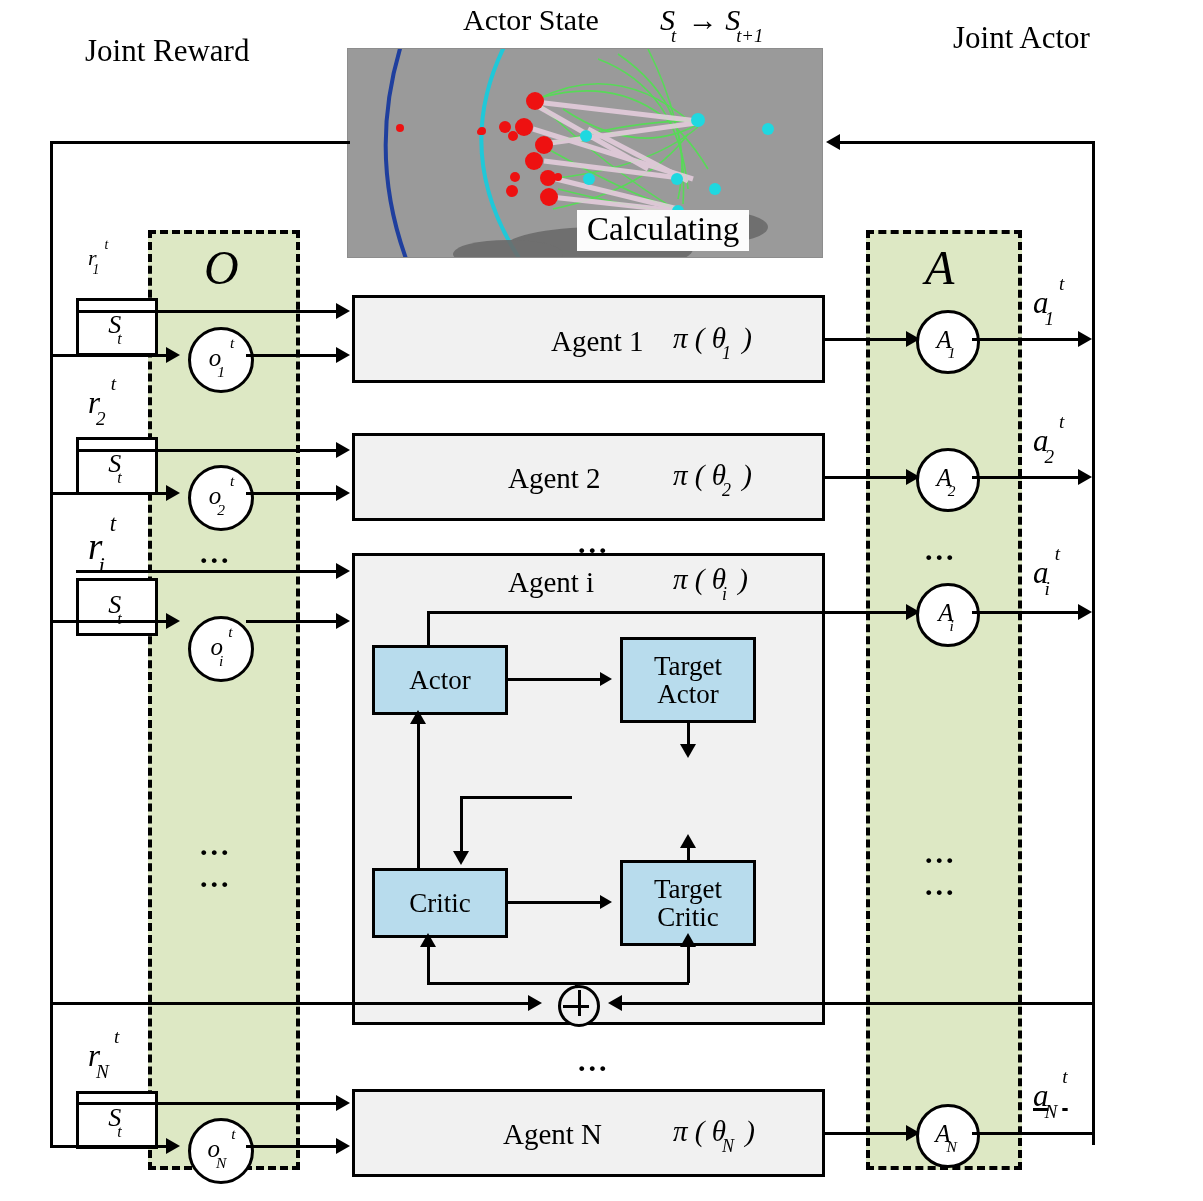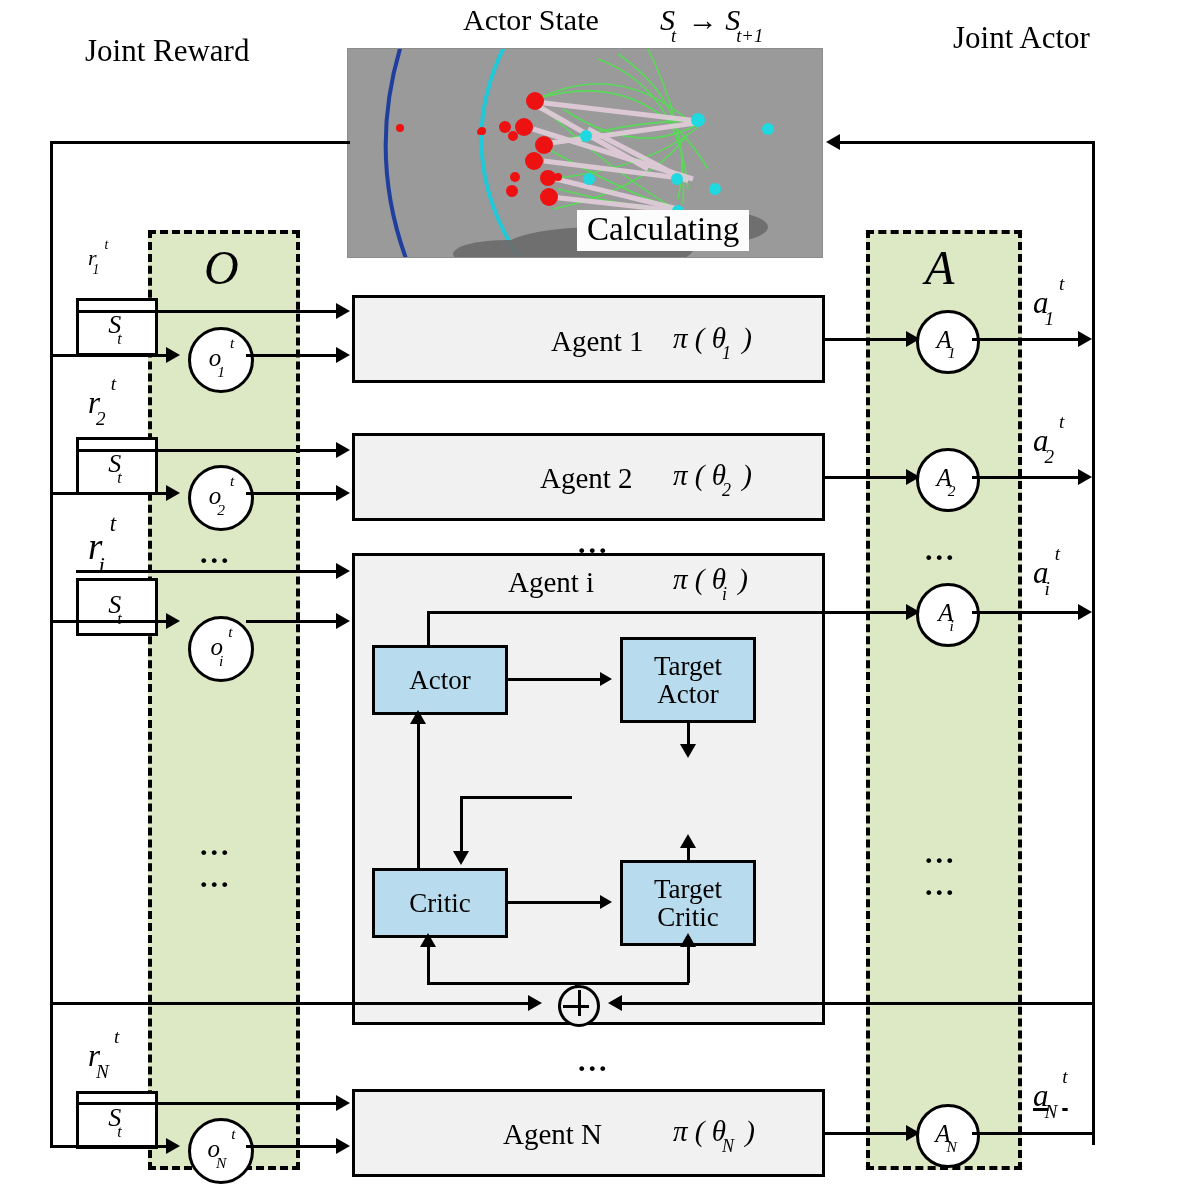--- a/index.html
+++ b/index.html
@@ -172,21 +172,21 @@
   <div class="hline" style="left:76px;top:449px;width:262px;"></div>
   <div class="arrR" style="left:336px;top:442px;"></div>
   <div class="hline" style="left:50px;top:492px;width:118px;"></div>
   <div class="arrR" style="left:166px;top:485px;"></div>
   <div class="circ" style="left:188px;top:465px;width:60px;height:60px;">
      <span class="ital"><i>o</i><sub class="n">2</sub><sup class="t">t</sup></span>
     </div>
   <div class="hline" style="left:246px;top:492px;width:92px;"></div>
   <div class="arrR" style="left:336px;top:485px;"></div>
   <div class="agentbox" style="left:352px;top:433px;width:473px;height:88px;"></div>
-  <div class="agentlabel" style="left:508px;top:462px;margin-left:32px;">Agent 2</div>
+  <div class="agentlabel" style="left:508px;top:462px;">Agent 2</div>
   <div class="agentlabel ital" style="left:673px;top:459px;">
      <i>π</i> ( <i>θ</i><sub class="n">2</sub> )</div>
   <div class="hline" style="left:825px;top:476px;width:85px;"></div>
   <div class="arrR" style="left:906px;top:469px;"></div>
   <div class="circ" style="left:916px;top:448px;width:58px;height:58px;">
      <span class="ital"><i>A</i><sub class="n">2</sub></span>
     </div>
   <div class="hline" style="left:972px;top:476px;width:110px;"></div>
   <div class="arrR" style="left:1078px;top:469px;"></div>
   <div class="lbl ital" style="left:1033px;top:423px;font-size:31px;">

